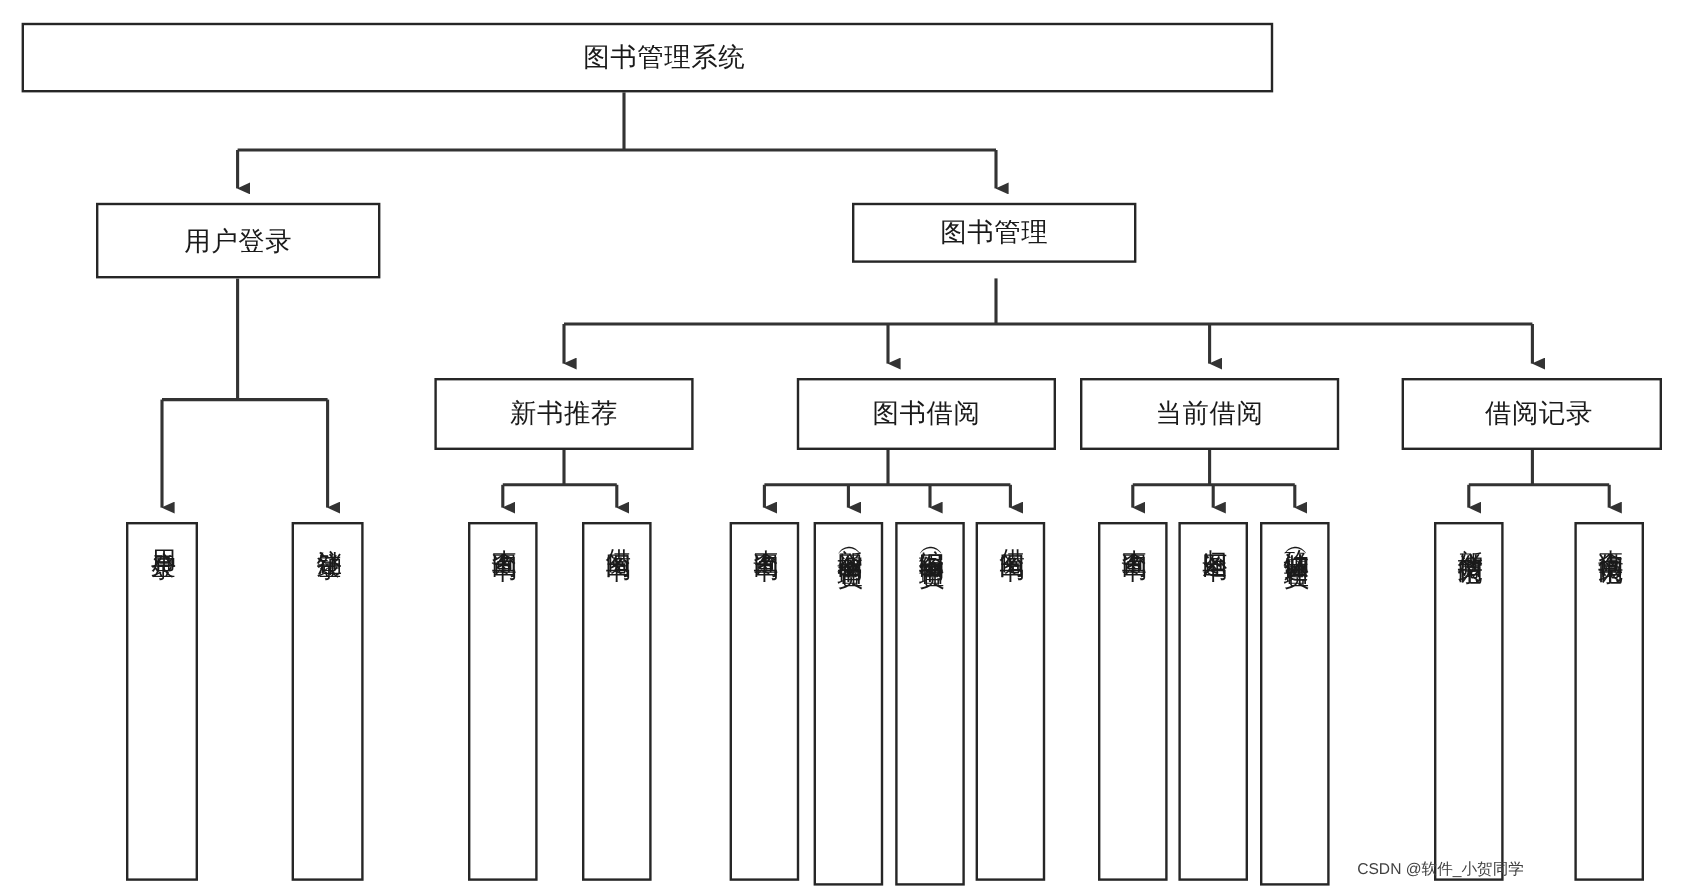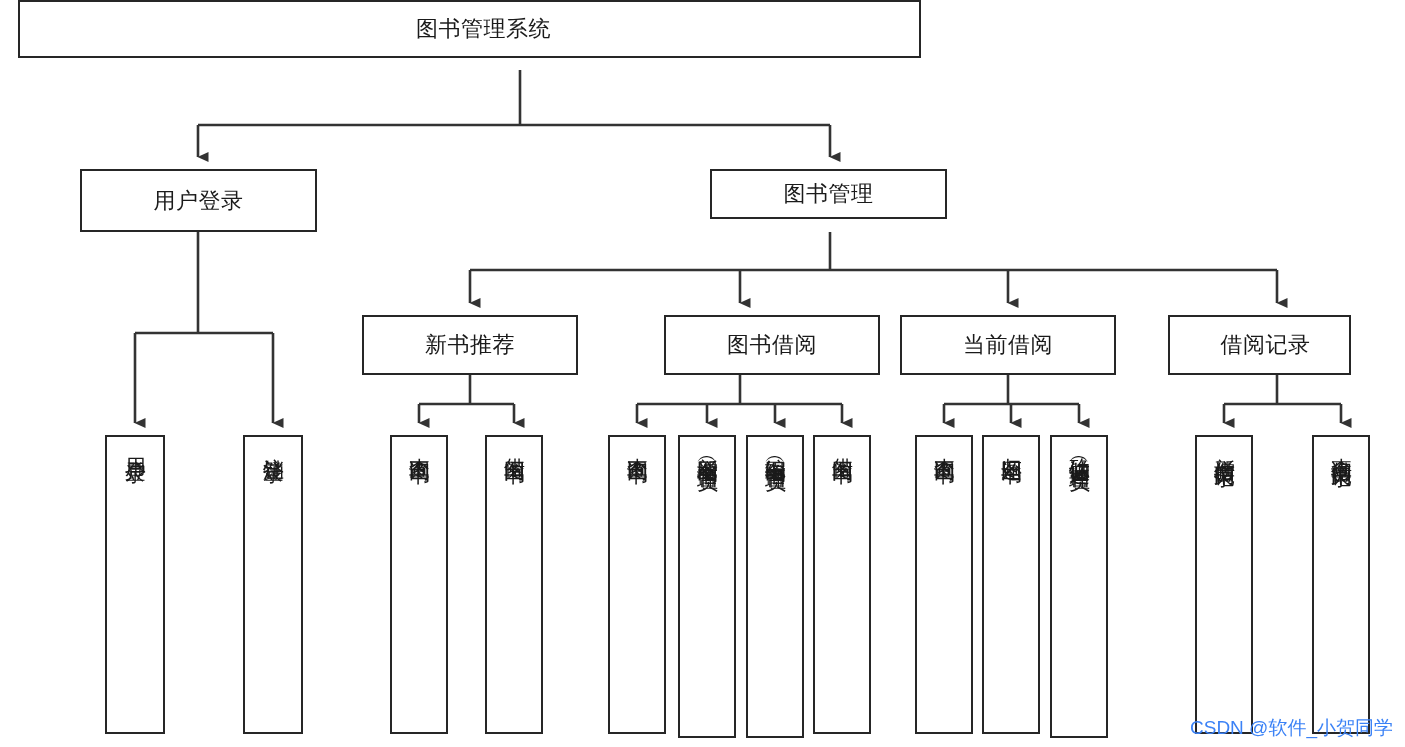--- a/index.html
+++ b/index.html
@@ -54,24 +54,24 @@
     padding-top: 4px;
   }
   .vert .node-label {
     writing-mode: vertical-rl;
     text-orientation: upright;
     font-size: 21px;
     letter-spacing: 2px;
   }
   .watermark {
     position: absolute;
-    left: 1190px;
+    left: 1131px;
     top: 715px;
-    font-size: 19px;
-    color: #3b82f6;
+    font-size: 13px;
+    color: #404040;
     white-space: nowrap;
     user-select: none;
   }
 </style>
 </head>
 <body>
 
 <div id="diagram-root">
 
   <svg id="diagram-svg" viewBox="0 0 1405 747" xmlns="http://www.w3.org/2000/svg">
@@ -118,41 +118,41 @@
       <path d="M1011,404 L1011,423" marker-end="url(#arrowhead)"></path>
       <path d="M1079,404 L1079,423" marker-end="url(#arrowhead)"></path>
 
       <path d="M1277,375 L1277,404"></path>
       <path d="M1224,404 L1341,404"></path>
       <path d="M1224,404 L1224,423" marker-end="url(#arrowhead)"></path>
       <path d="M1341,404 L1341,423" marker-end="url(#arrowhead)"></path>
     </g>
   </svg>
 
-  <div class="node-box horiz" style="left:18px; top:0; width:903px; height:58px;padding-left:28px;">
+  <div class="node-box horiz" style="left:18px; top:19px; width:1043px; height:58px;padding-left:28px;">
     <span class="node-label">图书管理系统</span>
   </div>
 
   <div class="node-box horiz" style="left:80px; top:169px; width:237px; height:63px;">
     <span class="node-label">用户登录</span>
   </div>
   <div class="node-box horiz" style="left:710px; top:169px; width:237px; height:50px;">
     <span class="node-label">图书管理</span>
   </div>
 
   <div class="node-box horiz" style="left:362px; top:315px; width:216px; height:60px;">
     <span class="node-label">新书推荐</span>
   </div>
   <div class="node-box horiz" style="left:632px; top:315px; width:216px; height:60px;margin-left:32px;">
     <span class="node-label">图书借阅</span>
   </div>
   <div class="node-box horiz" style="left:900px; top:315px; width:216px; height:60px;">
     <span class="node-label">当前借阅</span>
   </div>
-  <div class="node-box horiz" style="left:1168px; top:315px; width:183px; height:60px;padding-left:12px;">
+  <div class="node-box horiz" style="left:1168px; top:315px; width:217px; height:60px;padding-left:12px;">
     <span class="node-label">借阅记录</span>
   </div>
 
   <div class="node-box vert" style="left:105px; top:435px; width:60px; height:299px;">
     <span class="node-label">用户登录</span>
   </div>
   <div class="node-box vert" style="left:243px; top:435px; width:60px; height:299px;">
     <span class="node-label">注销登录</span>
   </div>
 

